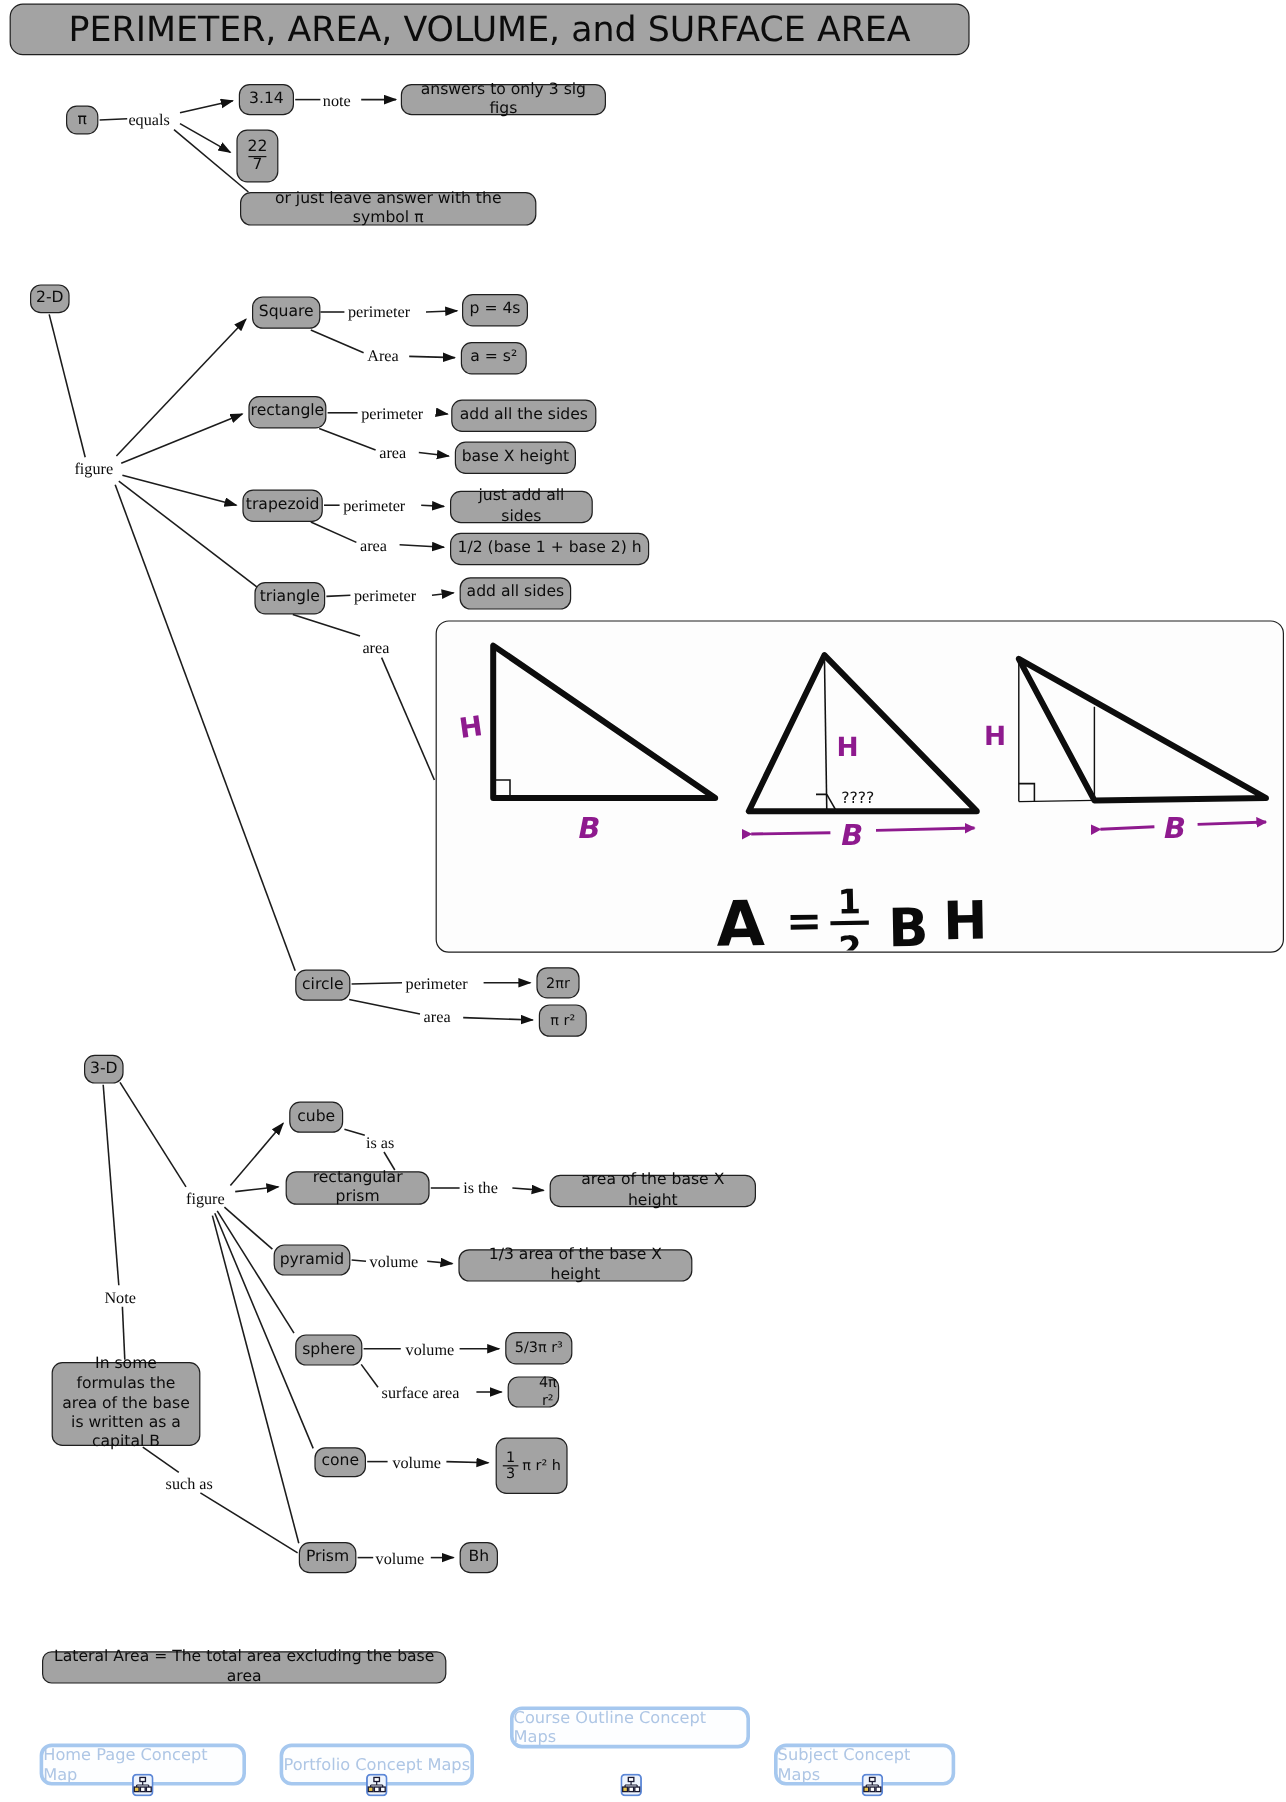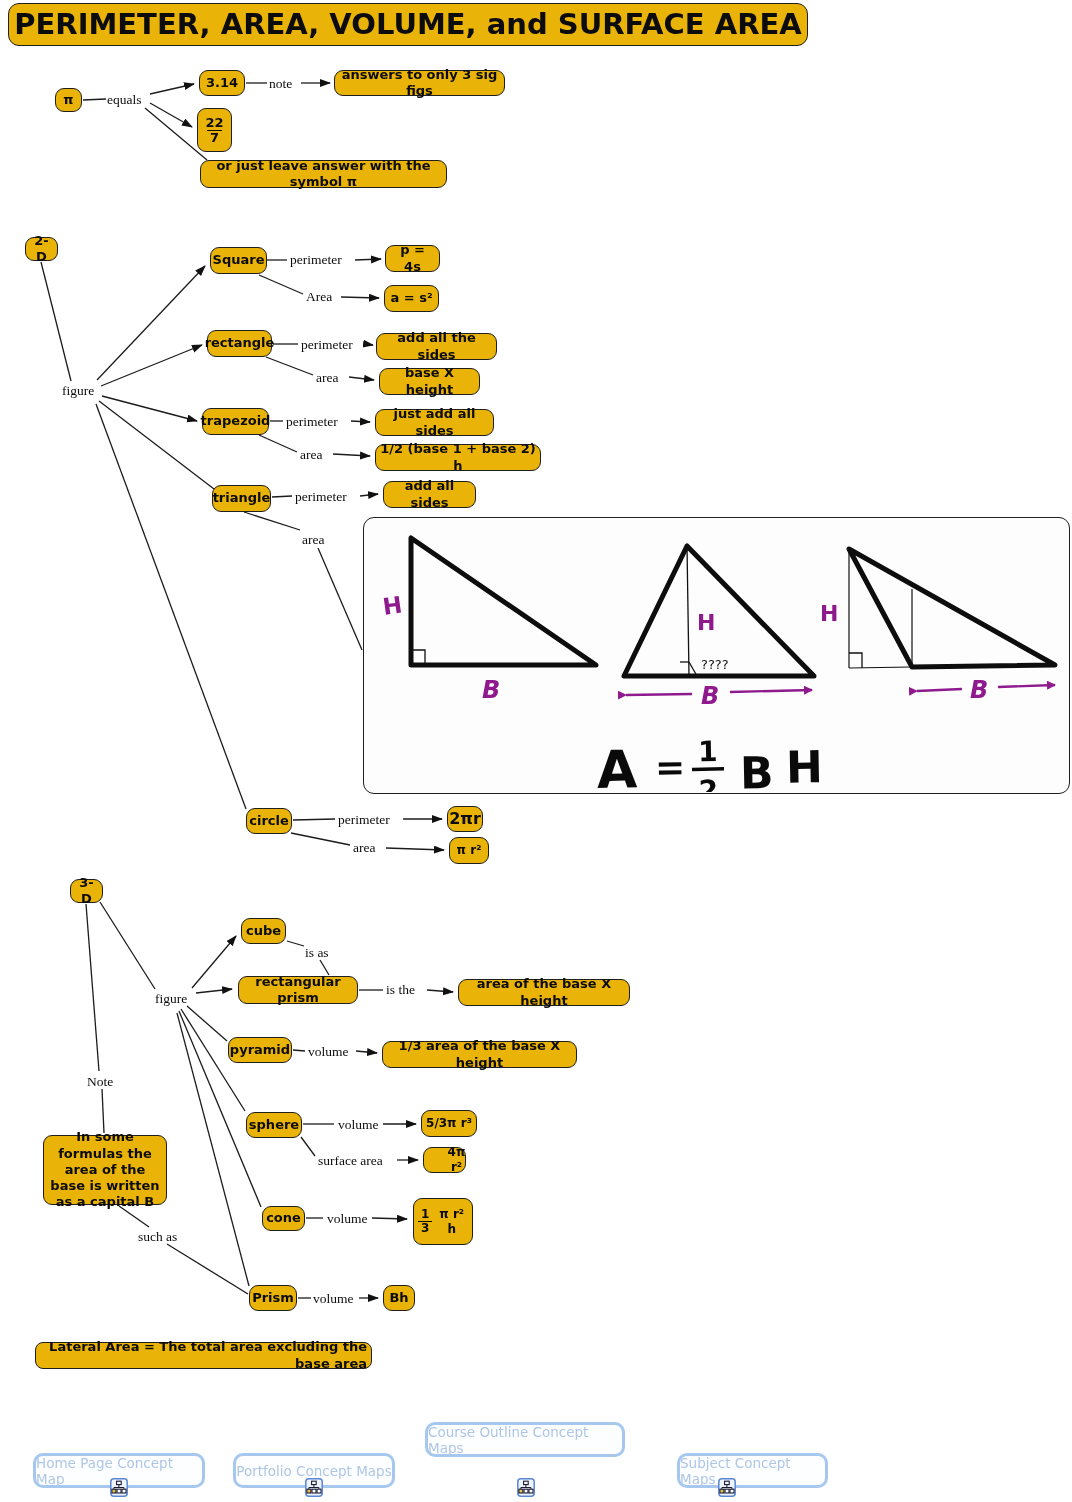--- a/index.html
+++ b/index.html
@@ -1,21 +1,21 @@
 <!DOCTYPE html>
 <html><head>
 <meta charset="utf-8">
 <style>
   html,body{margin:0;padding:0;background:#ffffff;}
   .canvas{position:relative;width:1072px;height:1502px;background:#fff;
           font-family:"DejaVu Sans","Liberation Sans",sans-serif;color:#111;overflow:hidden;}
   svg.wires{position:absolute;left:0;top:0;z-index:1;}
-  .node{position:absolute;z-index:3;background:#eab308;border:1.5px solid #1f1f1f;border-radius:9px;
+  .node{position:absolute;z-index:3;background:#a3a3a3;border:1.5px solid #1f1f1f;border-radius:9px;
         display:flex;align-items:center;justify-content:center;font-size:13px;color:#0c0c0c;
-        box-sizing:border-box;text-align:center;line-height:1.25;padding:1px 4px;font-weight:bold;}
+        box-sizing:border-box;text-align:center;line-height:1.25;padding:1px 4px;}
   .lbl{position:absolute;z-index:3;font-size:13.5px;color:#0c0c0c;white-space:nowrap;font-family:Liberation Serif, serif;}
   .frac{display:inline-flex;flex-direction:column;align-items:center;line-height:1.05;text-align:center;}
   .frac .den{border-top:1.3px solid #111;padding:0 3px;}
   .frac .num{padding:0 3px;}
   .cone-row{display:flex;align-items:center;gap:3px;}
   .panel{position:absolute;left:363px;top:517px;width:707px;height:277px;background:#fdfdfd;
          border:1.5px solid #1f1f1f;border-radius:11px;z-index:2;box-sizing:border-box;}
   .btn{position:absolute;z-index:3;height:35px;border:3px solid #a6c8ef;border-radius:10px;
        background:#fdfeff;color:#aec6e5;font-size:13.5px;display:flex;align-items:center;
        justify-content:center;box-sizing:border-box;cursor:pointer;}
@@ -183,21 +183,21 @@
         <line x1="328" y1="251" x2="360" y2="251" stroke="#0a0a0a" stroke-width="3.5"></line>
         <text x="344" y="282" font-size="28" font-weight="bold" text-anchor="middle">2</text>
         <text x="376" y="271" font-size="44" font-weight="bold">B</text>
         <text x="422" y="266" font-size="44" font-weight="bold">H</text>
       </g>
     </svg>
   </div>
 
   <div class="node" style="left:246px;top:808px;width:46px;height:26px;">circle</div>
   <div class="lbl" style="left:338px;top:812px;">perimeter</div>
-  <div class="node" style="left:447px;top:806px;width:36px;height:26px;font-size:16px;">2πr</div>
+  <div class="node" style="left:447px;top:806px;width:36px;height:26px;font-size:12px;">2πr</div>
   <div class="lbl" style="left:353px;top:840px;">area</div>
   <div class="node" style="left:449px;top:837px;width:40px;height:27px;font-size:12px;">π r²</div>
 
   <div class="node" style="left:70px;top:879px;width:33px;height:24px;">3-D</div>
   <div class="lbl" style="left:155px;top:991px;">figure</div>
   <div class="node" style="left:241px;top:918px;width:45px;height:26px;">cube</div>
   <div class="lbl" style="left:305px;top:945px;">is as</div>
   <div class="node" style="left:238px;top:976px;width:120px;height:28px;">rectangular prism</div>
   <div class="lbl" style="left:386px;top:982px;">is the</div>
   <div class="node" style="left:458px;top:979px;width:172px;height:27px;">area of the base X height</div>
@@ -224,26 +224,26 @@
           <span class="den">3</span>
         </span>
       <span>π r² h</span>
     </span>
   </div>
 
   <div class="node" style="left:249px;top:1285px;width:48px;height:26px;">Prism</div>
   <div class="lbl" style="left:313px;top:1291px;">volume</div>
   <div class="node" style="left:383px;top:1285px;width:32px;height:26px;">Bh</div>
 
-  <div class="node" style="left:35px;top:1342px;width:337px;height:27px;border-radius:8px;text-align:right;">Lateral Area = The total area excluding the base area</div>
+  <div class="node" style="left:35px;top:1376px;width:337px;height:27px;border-radius:8px;">Lateral Area = The total area excluding the base area</div>
 
   <div class="btn" style="left:33px;top:1453px;width:172px;">Home Page Concept Map</div>
   <div class="btn" style="left:233px;top:1453px;width:162px;">Portfolio Concept Maps</div>
   <div class="btn" style="left:425px;top:1422px;width:200px;">Course Outline Concept Maps</div>
-  <div class="btn" style="left:677px;top:1453px;width:151px;">Subject Concept Maps</div>
+  <div class="btn" style="left:645px;top:1453px;width:151px;">Subject Concept Maps</div>
 
   <svg class="mapicon" style="left:110px;top:1478px;" viewBox="0 0 18 19">
     <rect x="0.8" y="0.8" width="16.4" height="17.4" rx="3" fill="#eef4fd" stroke="#5b86d6" stroke-width="1.5"></rect>
     <rect x="6.6" y="3.2" width="4.6" height="3.4" fill="#fff" stroke="#1a1a33" stroke-width="1.1"></rect>
     <line x1="8.9" y1="6.6" x2="8.9" y2="9.5" stroke="#1a1a33" stroke-width="1"></line>
     <line x1="3.9" y1="9.5" x2="13.9" y2="9.5" stroke="#1a1a33" stroke-width="1"></line>
     <line x1="3.9" y1="9.5" x2="3.9" y2="11.2" stroke="#1a1a33" stroke-width="1"></line>
     <line x1="13.9" y1="9.5" x2="13.9" y2="11.2" stroke="#1a1a33" stroke-width="1"></line>
     <rect x="1.9" y="11.2" width="4" height="3.8" fill="#e8c44a" stroke="#1a1a33" stroke-width="1.1"></rect>
     <rect x="7" y="11.2" width="4" height="3.8" fill="#fff" stroke="#1a1a33" stroke-width="1.1"></rect>

